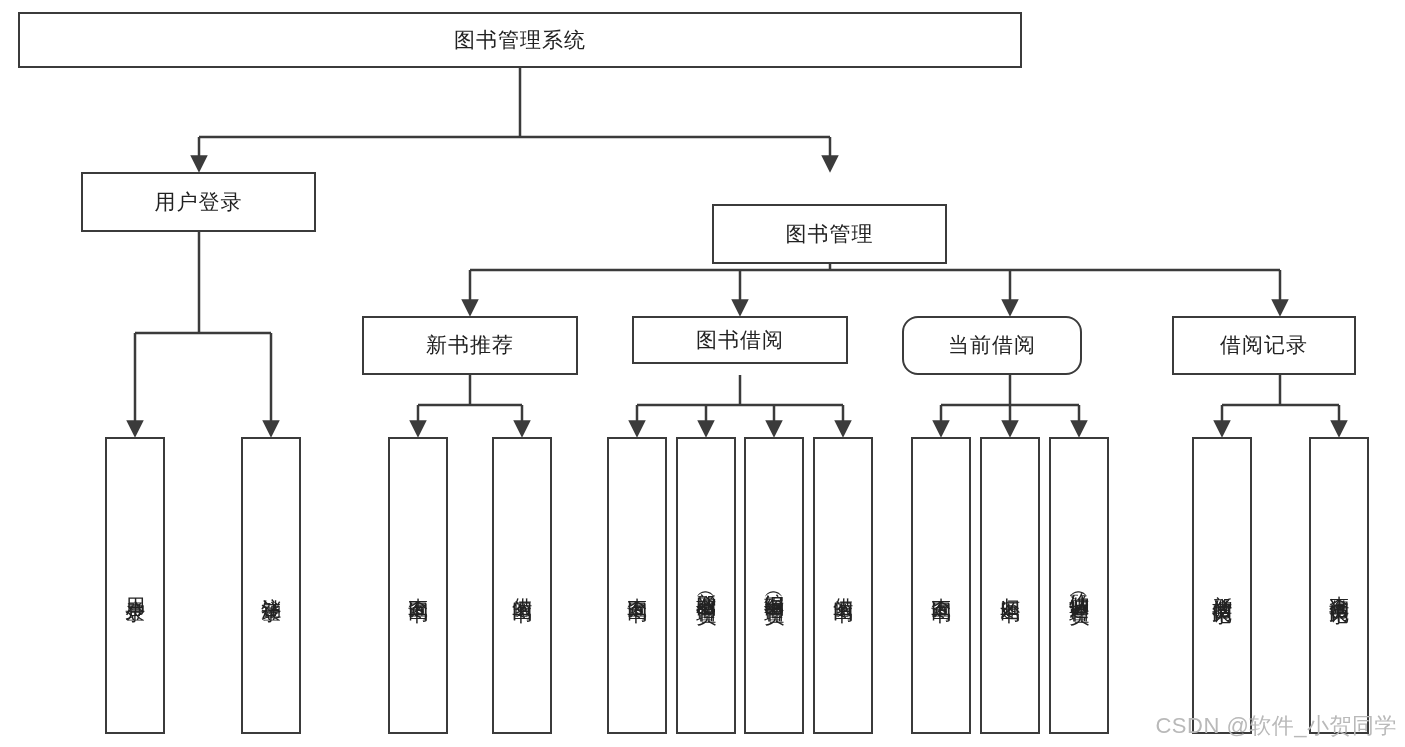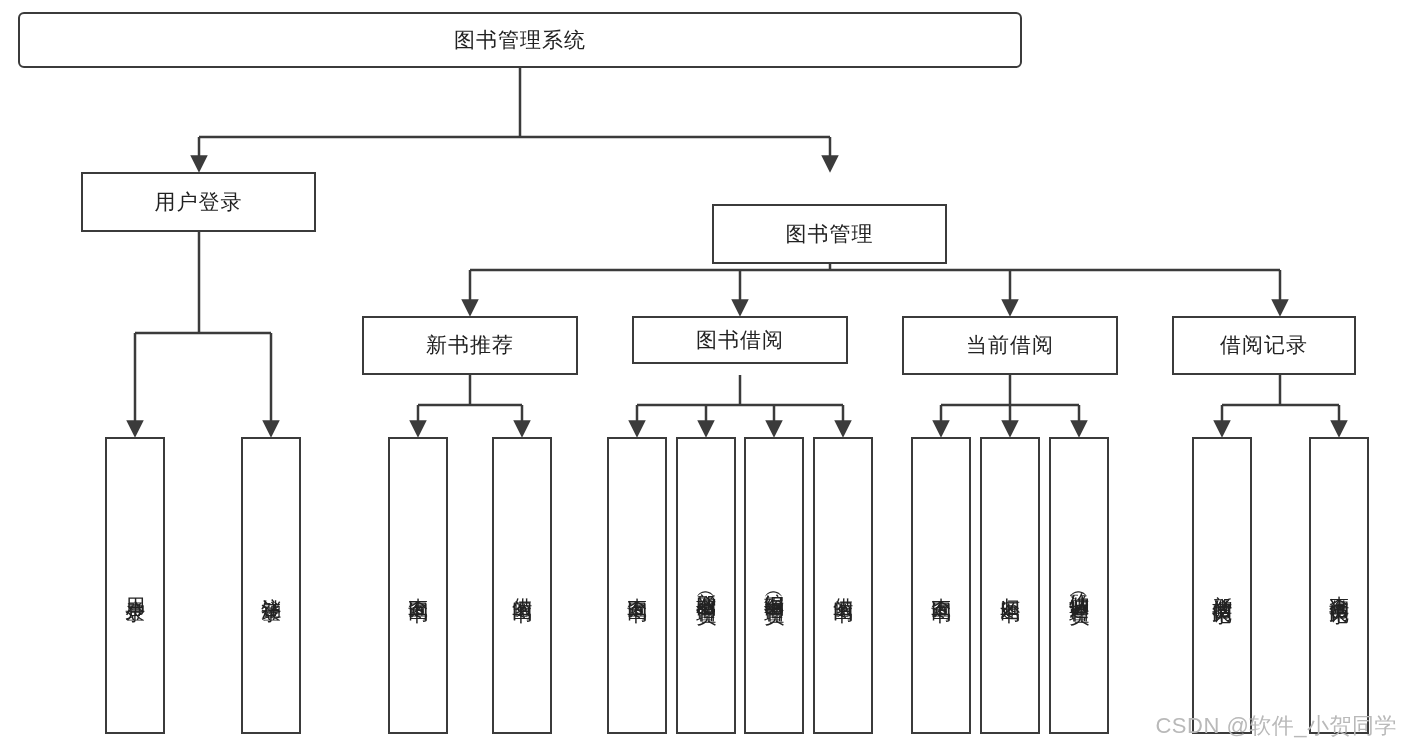--- a/index.html
+++ b/index.html
@@ -116,41 +116,41 @@
       <path d="M 1079 405 L 1079 429" marker-end="url(#arrow)"></path>
 
       <path d="M 1280 375 L 1280 405"></path>
       <path d="M 1222 405 L 1339 405"></path>
       <path d="M 1222 405 L 1222 429" marker-end="url(#arrow)"></path>
       <path d="M 1339 405 L 1339 429" marker-end="url(#arrow)"></path>
 
     </g>
   </svg>
 
-  <div class="node node-h" style="left:18px; top:12px; width:1004px; height:56px;border-radius:6px;">
+  <div class="node node-h" style="left:18px; top:12px; width:1004px; height:56px;">
     <span class="node-label">图书管理系统</span>
   </div>
 
   <div class="node node-h" style="left:81px; top:172px; width:235px; height:60px;">
     <span class="node-label">用户登录</span>
   </div>
 
   <div class="node node-h" style="left:712px; top:172px; width:235px; height:60px;margin-top:32px;">
     <span class="node-label">图书管理</span>
   </div>
 
   <div class="node node-h" style="left:362px; top:316px; width:216px; height:59px;">
     <span class="node-label">新书推荐</span>
   </div>
 
   <div class="node node-h" style="left:632px; top:316px; width:216px; height:48px;">
     <span class="node-label">图书借阅</span>
   </div>
 
-  <div class="node node-h" style="left:902px; top:316px; width:216px; height:59px;">
+  <div class="node node-h" style="left:902px; top:316px; width:180px; height:59px;border-radius:16px;">
     <span class="node-label">当前借阅</span>
   </div>
 
   <div class="node node-h" style="left:1172px; top:316px; width:184px; height:59px;">
     <span class="node-label">借阅记录</span>
   </div>
 
   <div class="node node-v" style="left:105px; top:437px; width:60px; height:297px;">
     <span class="node-label">用户登录</span>
   </div>

